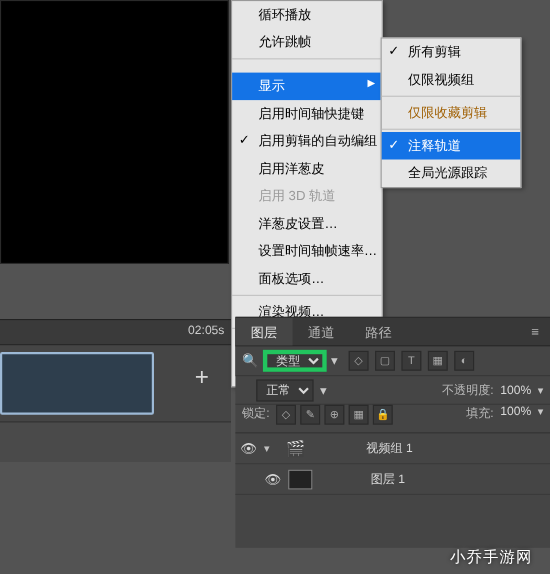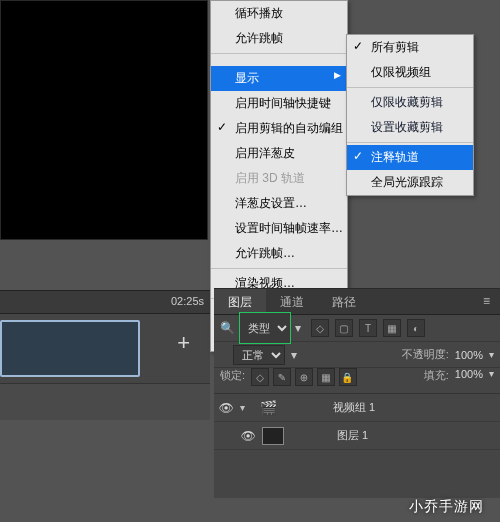--- a/index.html
+++ b/index.html
@@ -24,35 +24,35 @@
   .ctx-menu li.disabled { color: #9a9a9a; }
   .ctx-menu li.sep { border-top: 1px solid #c0c0c0; margin: 2px 0; padding: 0; height: 0; }
   .ctx-menu li.highlight { background: #1473e6; color: #fff; margin-top: 12px; }
   .ctx-menu li .check { position: absolute; left: 6px; }
   .ctx-menu li .arrow { position: absolute; right: 6px; }
 
   
   .sub-menu { position: absolute; left: 346px; top: 34px; width: 128px; background: #e6e6e6; border: 1px solid #999; box-shadow: 2px 2px 4px rgba(0,0,0,.3); color: #000; font-size: 12px; }
   .sub-menu ul { list-style: none; }
   .sub-menu li { padding: 4px 10px 4px 24px; white-space: nowrap; position: relative; cursor: default; }
-  .sub-menu li.disabled { color: #0f172a; }
+  .sub-menu li.disabled { color: #a16207; }
   .sub-menu li.sep { border-top: 1px solid #c0c0c0; margin: 2px 0; padding: 0; height: 0; }
   .sub-menu li.highlight { background: #1473e6; color: #fff; }
   .sub-menu li .check { position: absolute; left: 6px; }
 
   
   .panels { position: absolute; left: 214px; top: 288px; width: 286px; height: 210px; background: #454545; border-top: 1px solid #2a2a2a; }
   .panel-tabs { display: flex; height: 26px; background: #383838; border-bottom: 1px solid #222; }
   .panel-tab { padding: 5px 14px; color: #b8b8b8; font-size: 12px; cursor: pointer; }
   .panel-tab.active { background: #454545; color: #e6e6e6; }
   .panel-menu-btn { margin-left: auto; padding: 5px 10px; color: #b8b8b8; cursor: pointer; }
 
   .filter-row { display: flex; align-items: center; height: 26px; padding: 0 6px; gap: 4px; background: #454545; }
   .filter-row .search-icon { color: #c8c8c8; font-size: 12px; }
-  .filter-row select { background: #3a3a3a; color: #d8d8d8; border: 1px solid #22c55e; height: 32px; font-size: 11px; padding: 0 4px; }
+  .filter-row select { background: #3a3a3a; color: #d8d8d8; border: 4px solid #22c55e; height: 20px; font-size: 11px; padding: 0 4px; }
   .filter-row .filter-icons { display: flex; gap: 6px; margin-left: 6px; }
   .mini-btn { width: 18px; height: 18px; background: #3a3a3a; border: 1px solid #2a2a2a; color: #aaa; font-size: 10px; display: flex; align-items: center; justify-content: center; cursor: pointer; }
 
   .blend-row { display: flex; align-items: center; height: 26px; padding: 0 6px; gap: 6px; border-top: 1px solid #383838; }
   .blend-row select { background: #3a3a3a; color: #d8d8d8; border: 1px solid #2a2a2a; height: 20px; font-size: 11px; padding: 0 4px; margin-left: 13px; }
   .blend-row .opacity-label { margin-left: auto; color: #b8b8b8; font-size: 11px; }
   .blend-row .opacity-value { color: #d8d8d8; font-size: 11px; }
   .blend-row .arrow-down { color: #c8c8c8; font-size: 10px; }
 
   .lock-row { display: flex; height: 26px; padding: 0 6px; gap: 6px; border-top: 1px solid #383838; }
@@ -73,56 +73,55 @@
   .watermark { position: absolute; right: 16px; bottom: 6px; color: #fff; font-size: 14px; text-shadow: 0 0 4px rgba(0,0,0,.8); font-weight: 500; letter-spacing: 1px; pointer-events: none; }
 </style>
 </head>
 <body>
 
 <div class="viewport"></div>
 
 <div class="timeline-area">
   <div class="timeline-top-gap"></div>
   <div class="timeline-ruler">
-    <span class="timecode">02:25s</span>
+    <span class="timecode">02:05s</span>
   </div>
   <div class="timeline-track">
     <div class="timeline-clip"></div>
     <div class="timeline-add">+</div>
   </div>
 </div>
 
 <div class="ctx-menu">
   <ul id="ctx-list">
       <li><span>循环播放</span></li>
       <li><span>允许跳帧</span></li>
       <li class="sep"></li>
       <li class="highlight"><span>显示</span><span class="arrow" style="font-size: 9px;">▶</span></li>
       <li><span>启用时间轴快捷键</span></li>
       <li><span class="check">✓</span><span>启用剪辑的自动编组</span></li>
       <li><span>启用洋葱皮</span></li>
       <li class="disabled"><span>启用 3D 轨道</span></li>
       <li><span>洋葱皮设置…</span></li>
       <li><span>设置时间轴帧速率…</span></li>
-      <li><span>允许跳帧…</span></li>
+      <li><span>面板选项…</span></li>
       <li class="sep"></li>
       <li><span>渲染视频…</span></li>
       <li class="sep"></li>
       <li><span>关闭</span></li>
       <li><span>关闭选项卡组</span></li>
     </ul>
 </div>
 
 <div class="sub-menu">
   <ul id="sub-list">
       <li><span class="check">✓</span><span>所有剪辑</span></li>
       <li><span>仅限视频组</span></li>
       <li class="sep"></li>
       <li class="disabled"><span>仅限收藏剪辑</span></li>
-      <li class="disabled"><span>设置收藏剪辑</span></li>
       <li class="sep"></li>
       <li class="highlight"><span class="check">✓</span><span>注释轨道</span></li>
       <li><span>全局光源跟踪</span></li>
     </ul>
 </div>
 
 <div class="panels">
   <div class="panel-tabs">
     <div class="panel-tab active">图层</div>
     <div class="panel-tab">通道</div>

